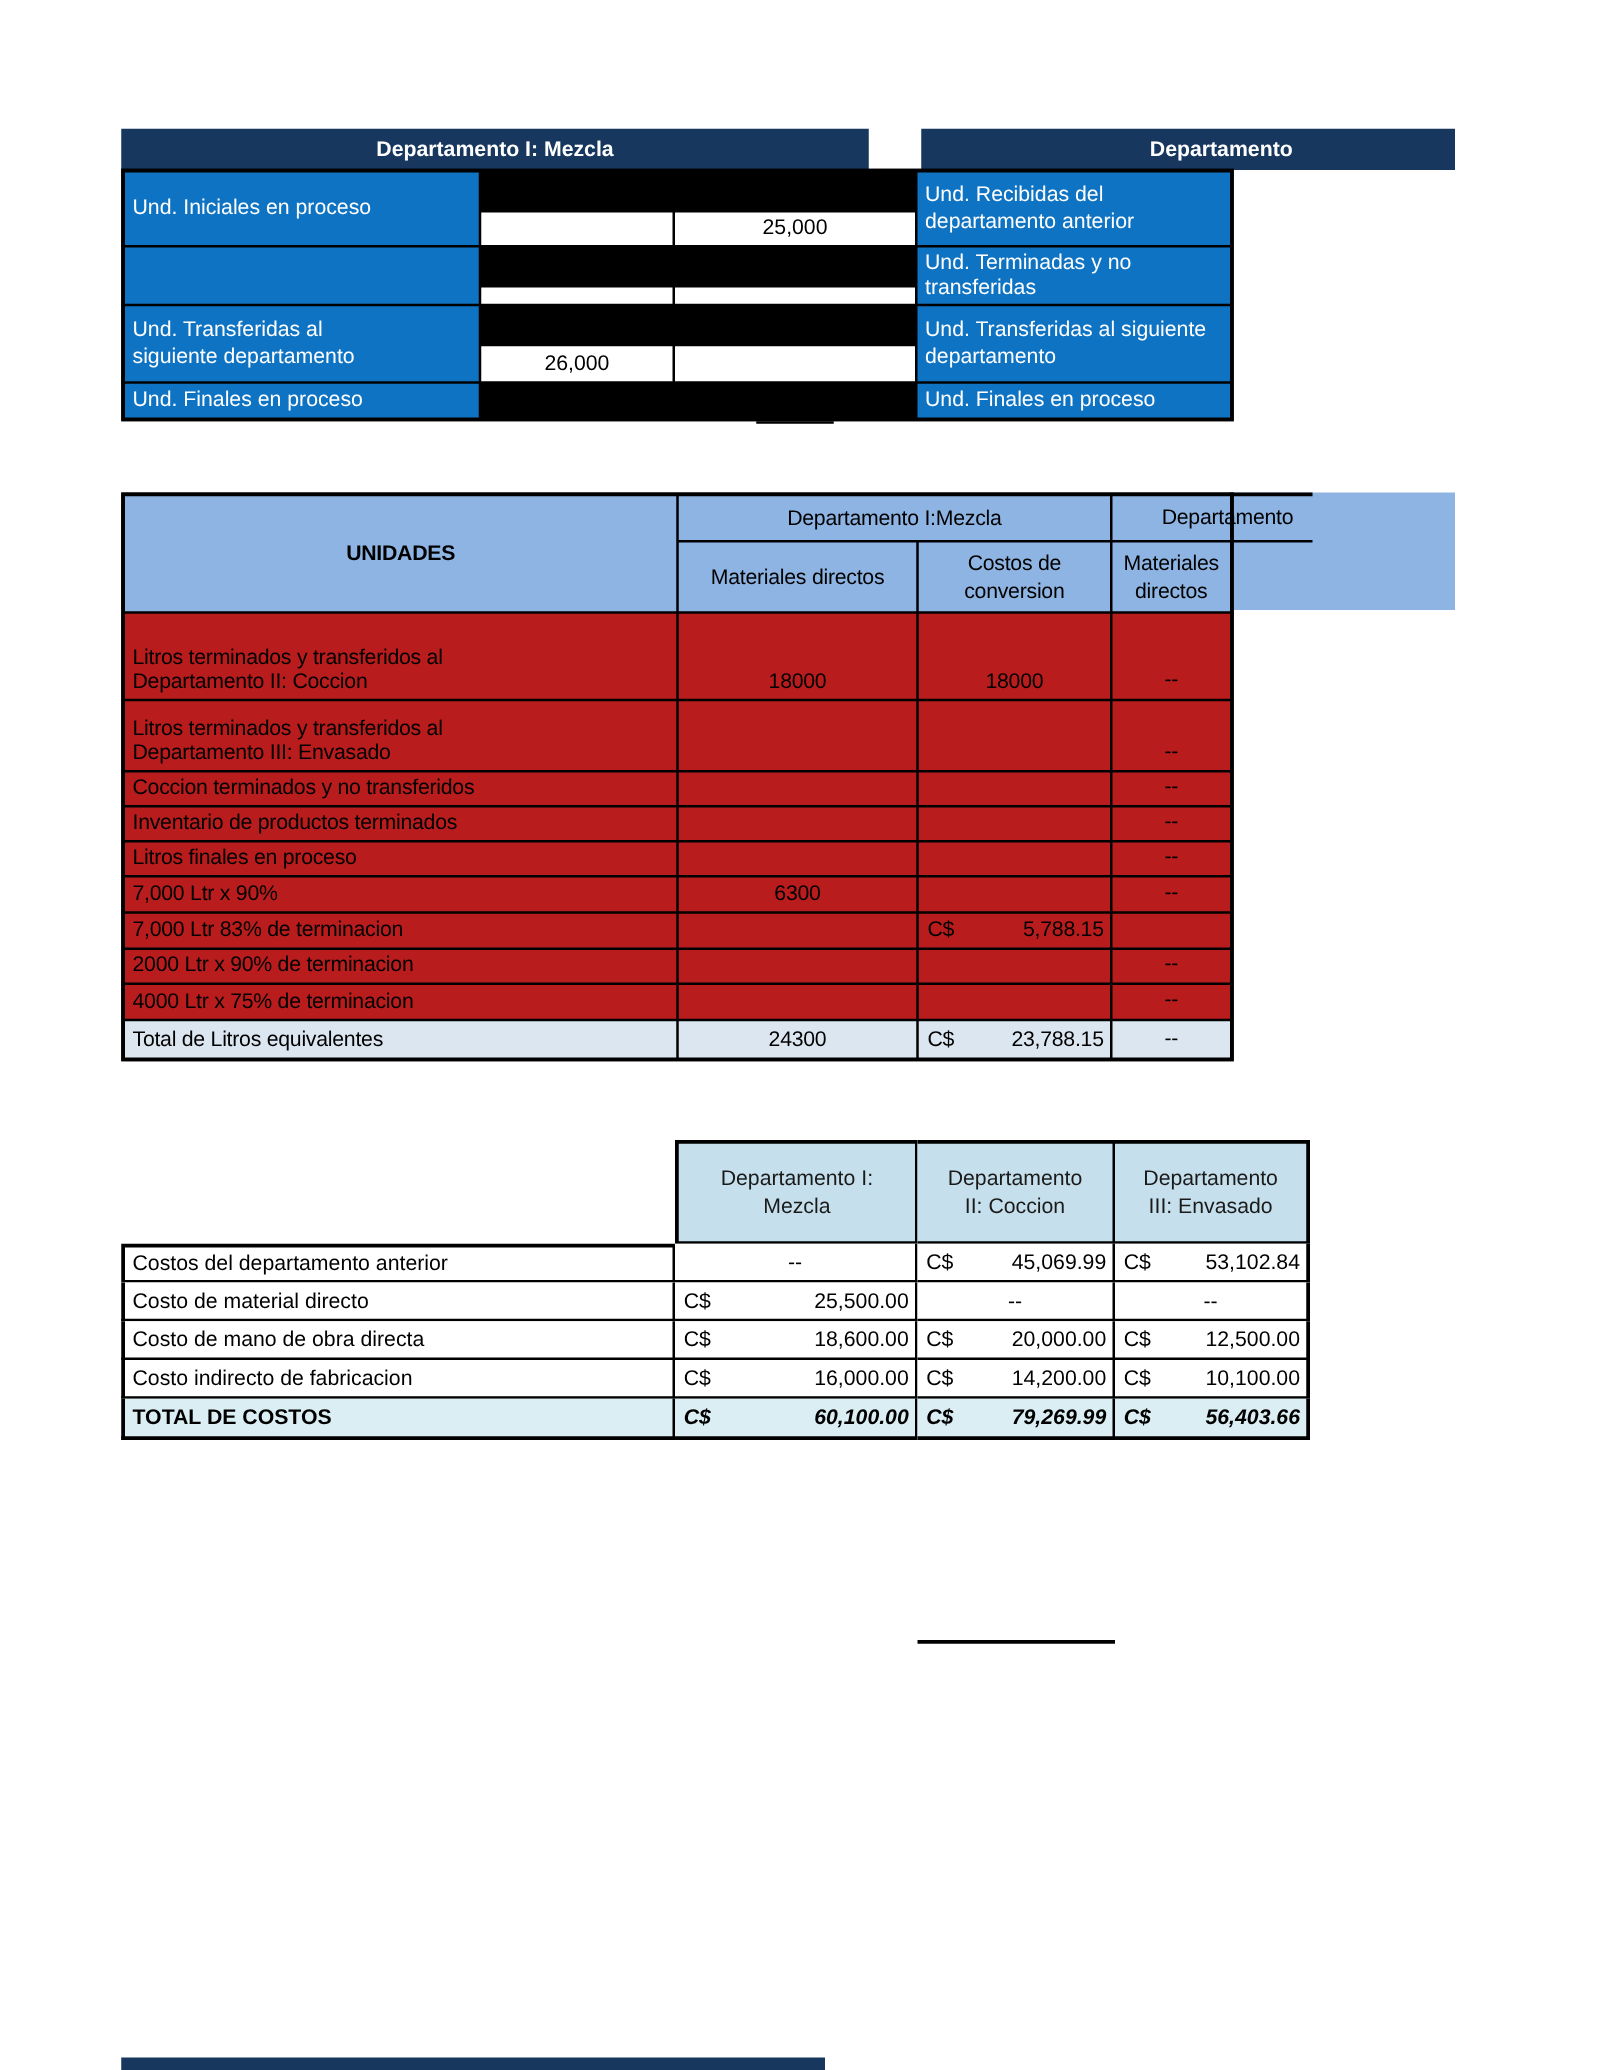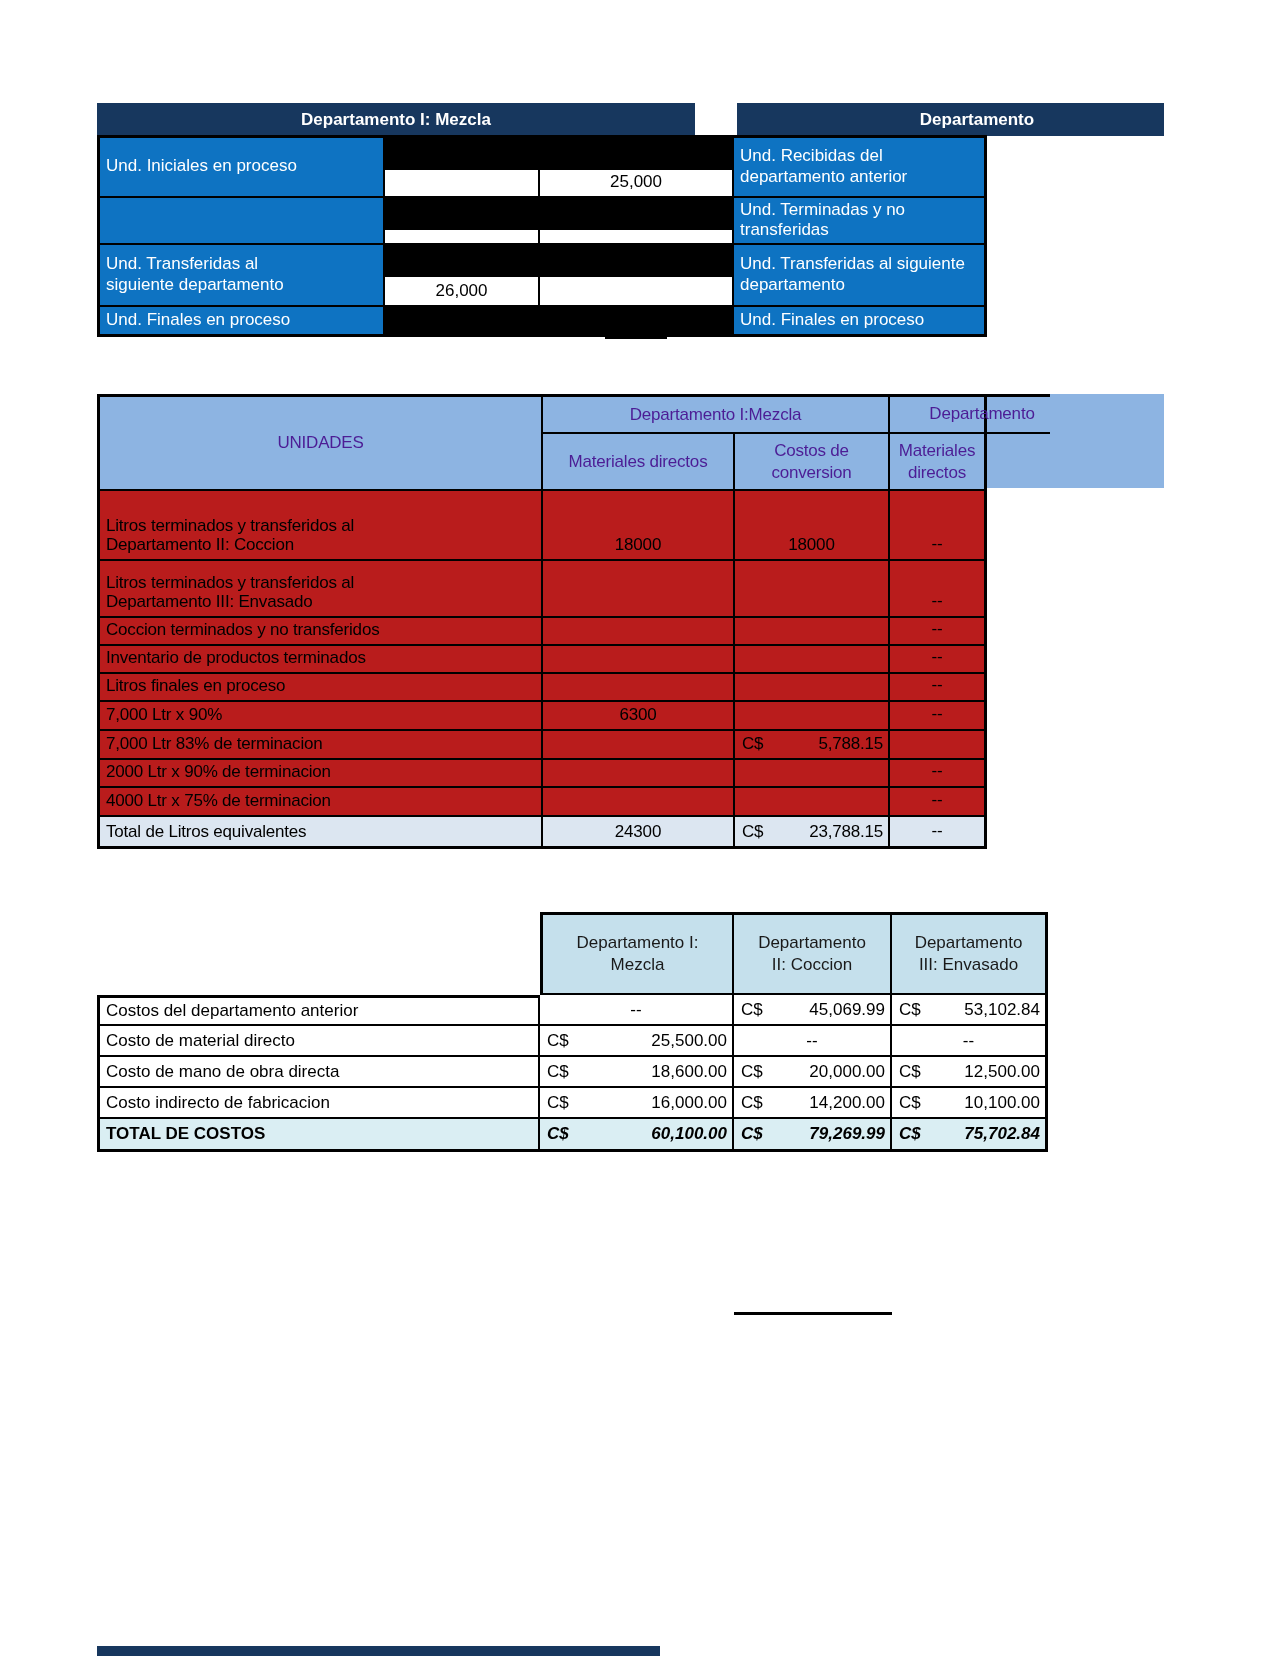--- a/index.html
+++ b/index.html
@@ -22,23 +22,23 @@
 
   
   .t2-band{left:987px;top:394px;width:203px;height:94px;background:#8DB4E2;z-index:1;}
   .t2-line-top{left:984px;top:394px;width:66px;height:3px;background:#000;z-index:3;}
   .t2-line-mid{left:984px;top:432px;width:66px;height:2px;background:#000;z-index:3;}
   .t2-grid{left:97px;top:394px;display:grid;background:#000;border:3px solid #000;
            grid-template-columns:441px 190px 153px 94px;
            grid-template-rows:35px 55px 68px 55px 26px 26px 26px 27px 27px 26px 27px 29px;
            gap:2px;z-index:2;}
   .t2-grid .cell{background:#b91c1c;display:flex;box-sizing:border-box;font-size:17px;letter-spacing:-0.2px;}
-  .t2-grid .hdr{background:#8DB4E2;color:#4c1d95;align-items:center;justify-content:center;
+  .t2-grid .hdr{background:#8DB4E2;color:#000000;align-items:center;justify-content:center;
                 text-align:center;line-height:1.25;white-space:pre-line;}
-  .t2-corner{grid-row:1/3;grid-column:1;}
+  .t2-corner{grid-row:1/3;grid-column:1;font-weight:bold;}
   .t2-dept1{grid-row:1;grid-column:2/4;}
   .t2-dept2{grid-row:1;grid-column:4;position:relative;overflow:visible;}
   .t2-dept2 span{position:absolute;left:22px;top:6px;width:140px;text-align:center;
                  white-space:nowrap;z-index:4;}
   .t2-grid .lbl{align-items:flex-end;padding:2px 4px 4px 6px;line-height:1.15;white-space:pre-line;}
   .t2-grid .num{align-items:flex-end;justify-content:center;padding-bottom:4px;}
   .t2-grid .dash{align-items:flex-end;justify-content:center;padding-bottom:5px;}
   .t2-grid .acct{align-items:flex-end;justify-content:space-between;
                  padding:0 5px 4px 7px;}
   .t2-grid .tot{background:#DCE6F1;}
@@ -244,20 +244,20 @@
     <div class="cell d lastrow totrow acct val">
       <span class="cur">C$</span>
       <span>60,100.00</span>
     </div>
     <div class="cell d lastrow totrow acct val">
       <span class="cur">C$</span>
       <span>79,269.99</span>
     </div>
     <div class="cell d last lastrow totrow acct val">
       <span class="cur">C$</span>
-      <span>75,702.84</span>
+      <span>56,403.66</span>
     </div>
   </div>
 
   <div class="abs free-line"></div>
   <div class="abs bottom-bar"></div>
 
 </div>
 
 </body></html>

